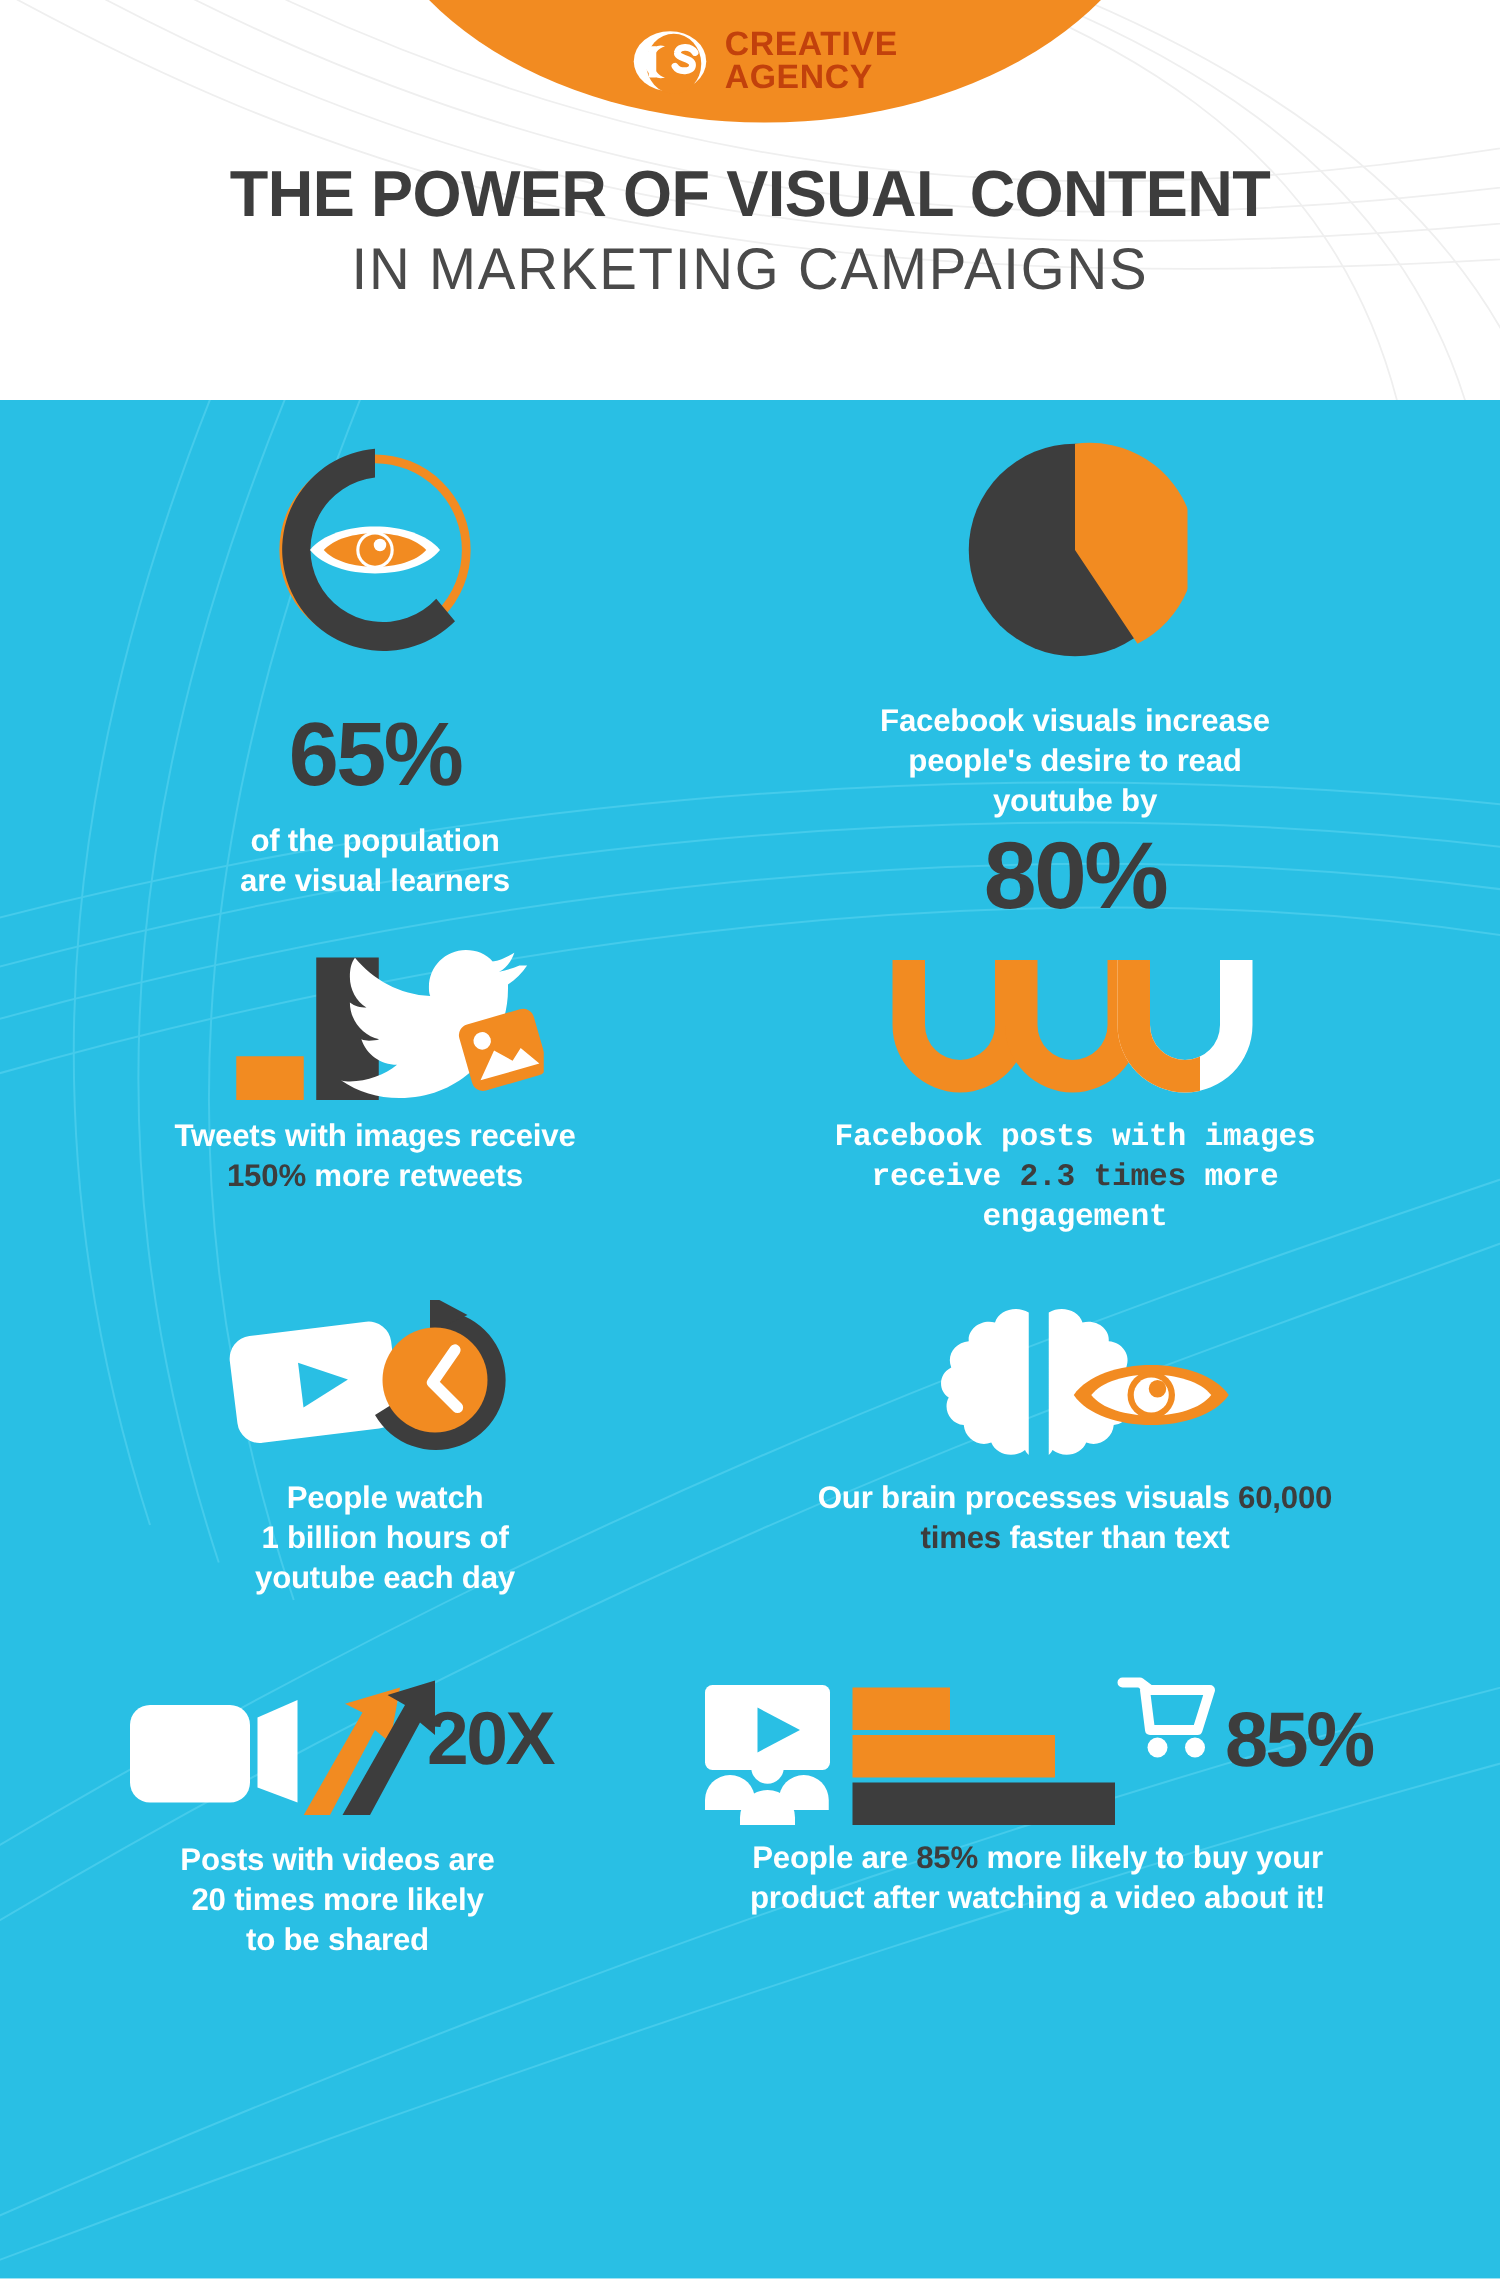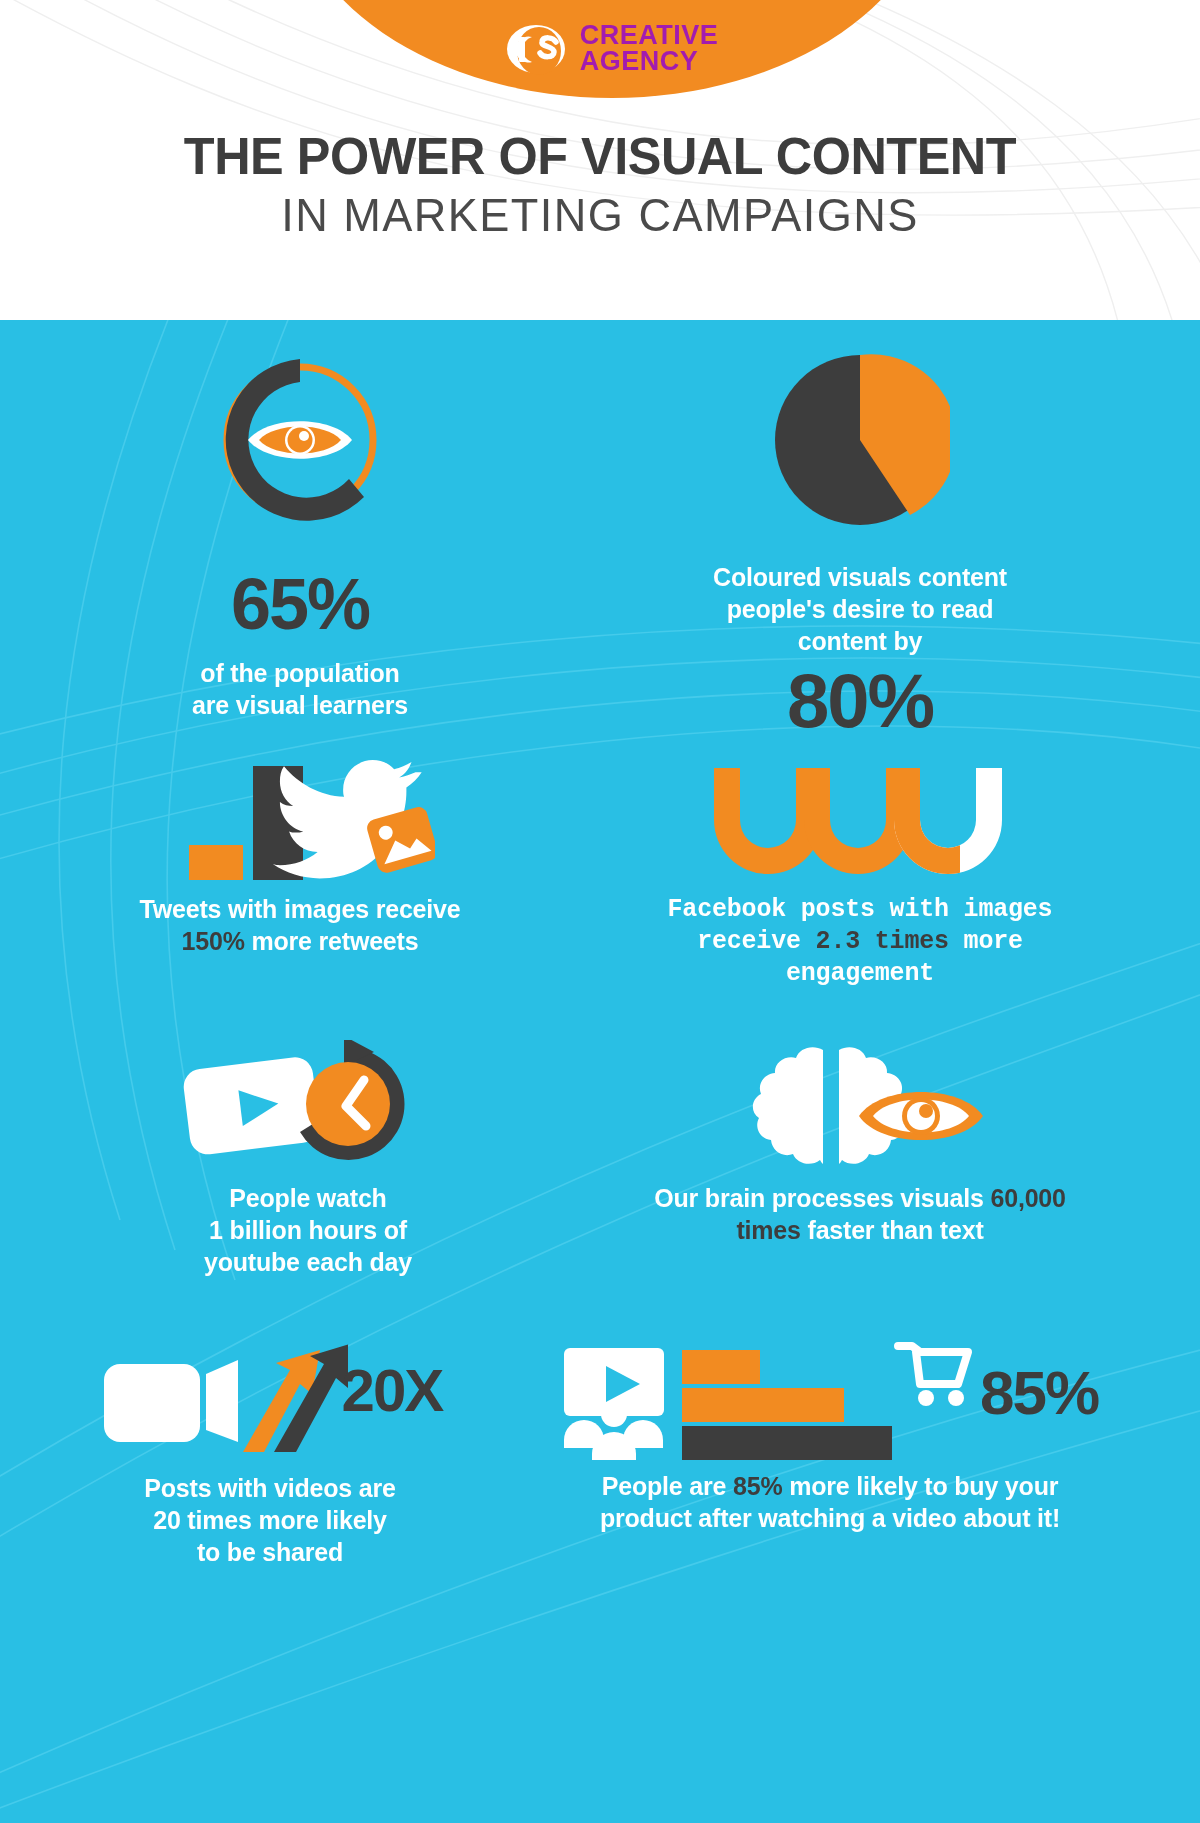--- a/index.html
+++ b/index.html
@@ -52,21 +52,21 @@
     gap: 14px;
   }
   .logo-mark {
     position: relative;
     width: 60px;
     height: 56px;
   }
   .logo-text {
     display: flex;
     flex-direction: column;
-    color: #a21caf;
+    color: #c2410c;
     line-height: 0.95;
   }
   .logo-line1 {
     font-size: 27px;
     font-weight: bold;
     letter-spacing: 0.5px;
   }
   .logo-line2 {
     font-size: 27px;
     font-weight: bold;
@@ -225,23 +225,23 @@
       </div>
 
       <div class="cell" style="left:600px; top:20px; width:520px;">
         <div class="icon-row" style="height:200px; align-items:center;">
           <svg width="180" height="180" viewBox="0 0 180 180">
             <circle cx="90" cy="90" r="85" fill="#3D3D3D"></circle>
             <path d="M90 90 L90 5 A85 85 0 0 1 140 165 Z" fill="#F28B21"></path>
           </svg>
         </div>
         <div class="cap" style="margin-top:22px;">
-          <div>Coloured visuals content</div>
+          <div>Facebook visuals increase</div>
           <div>people's desire to read</div>
-          <div>content by</div>
+          <div>youtube by</div>
         </div>
         <div class="bignum" style="margin-top:6px; font-size:76px;">80%</div>
       </div>
 
       <div class="cell" style="left:60px; top:430px; width:480px;">
         <div class="icon-row" style="height:130px;">
           <svg width="270" height="130" viewBox="0 0 270 130">
             <rect x="24" y="95" width="54" height="35" fill="#F28B21"></rect>
             <rect x="88" y="16" width="50" height="114" fill="#3D3D3D"></rect>
             <g fill="#ffffff" transform="translate(120,6) scale(1.02)">

